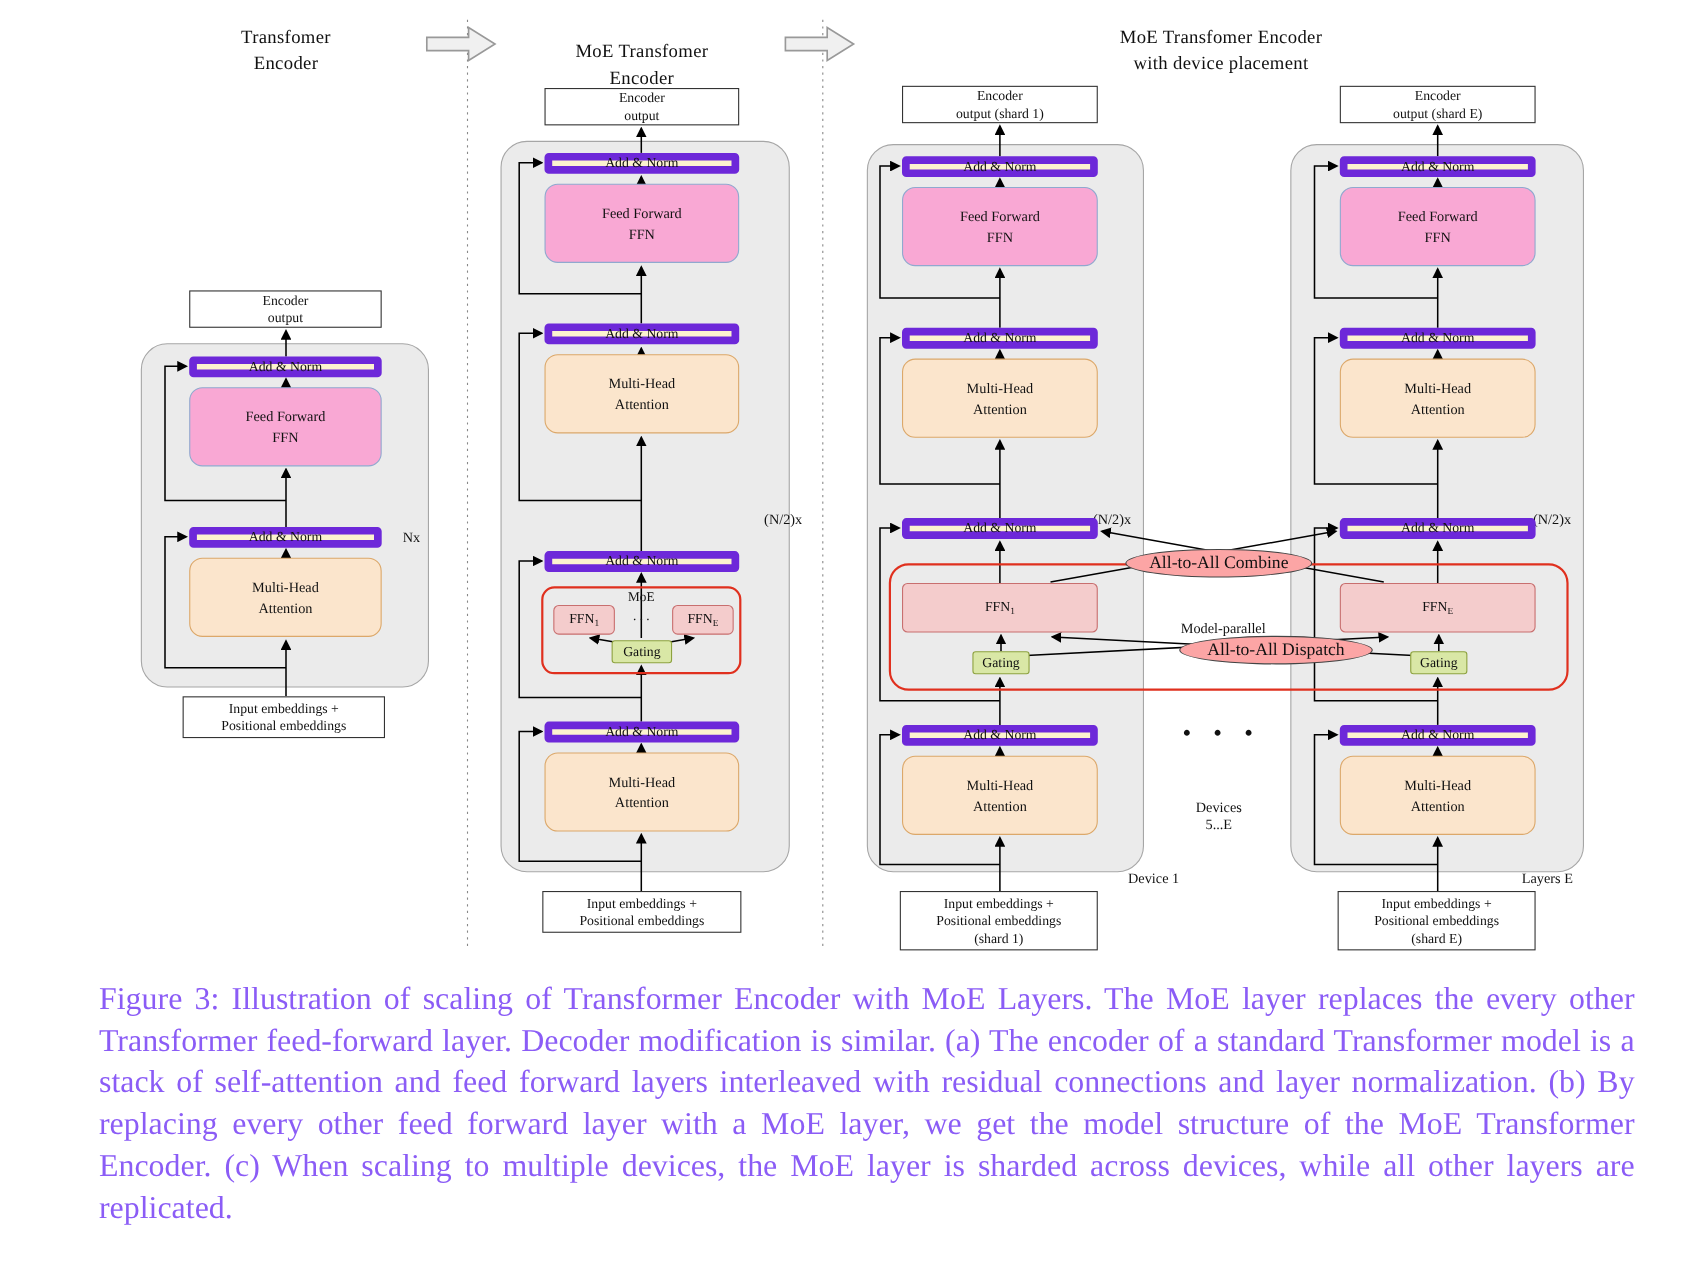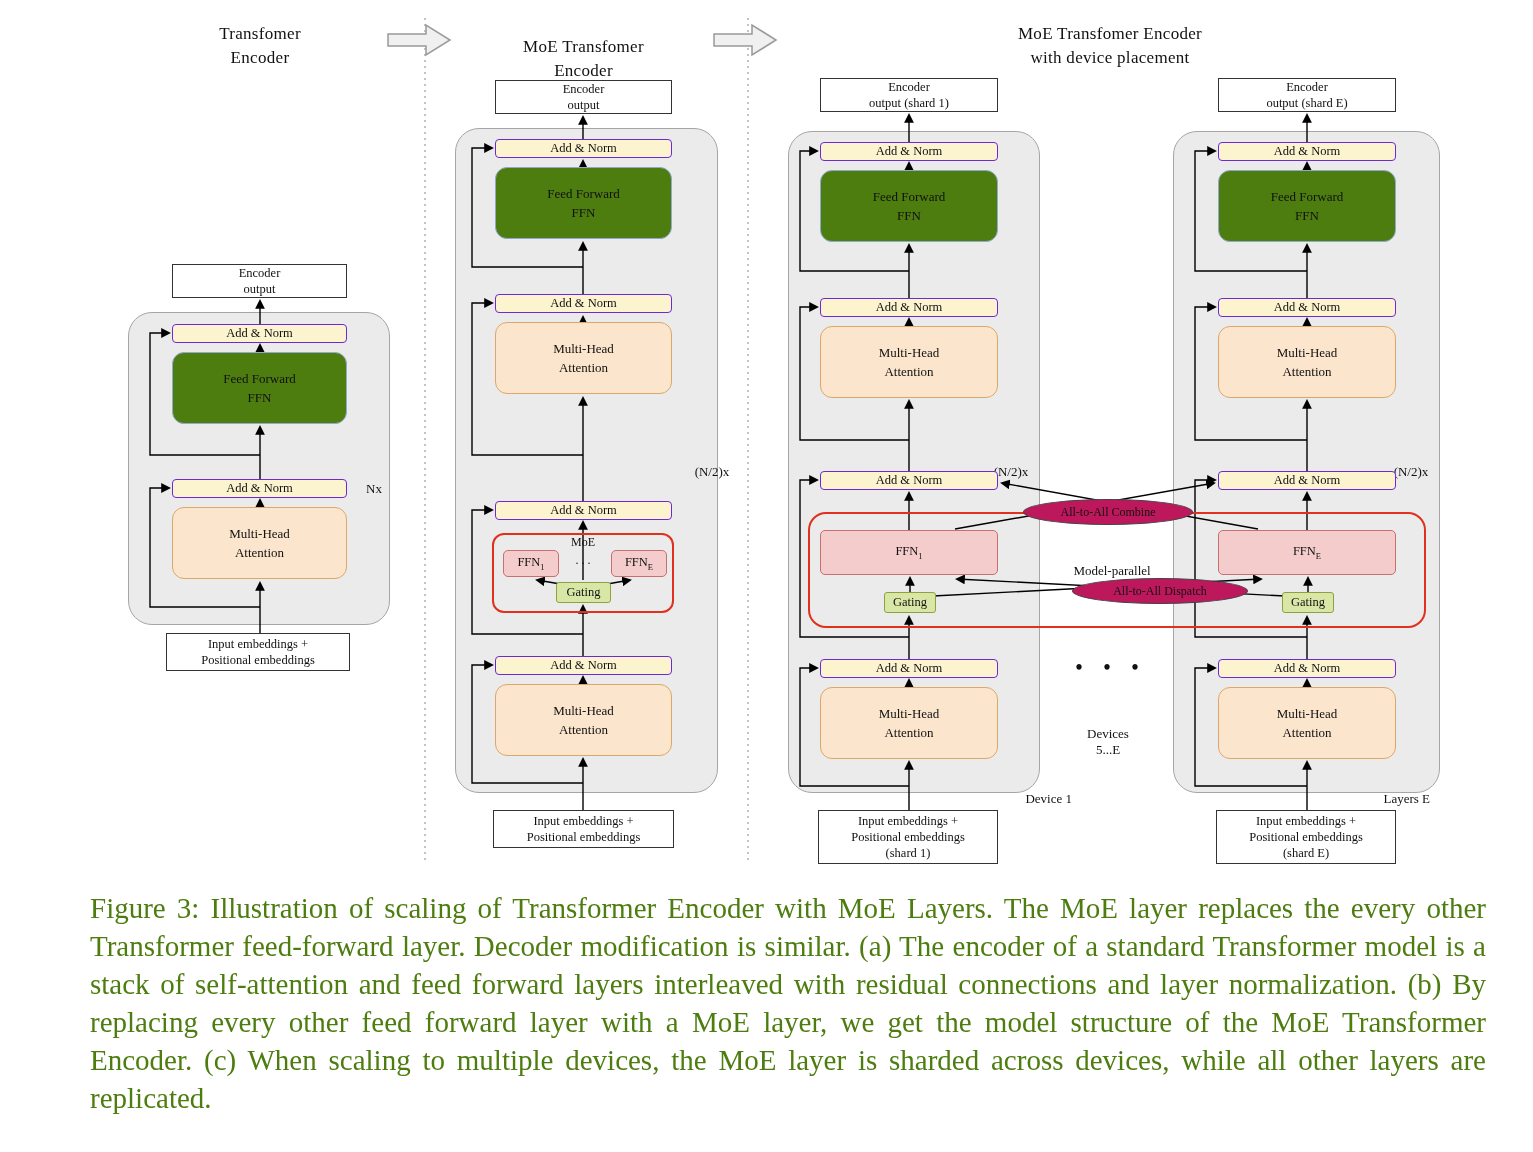--- a/index.html
+++ b/index.html
@@ -4,31 +4,31 @@
 <style>
   * { margin:0; padding:0; box-sizing:border-box; }
   html,body { background:#fff; }
   #page { position:relative; width:1533px; height:1152px; background:#fff;
           font-family:"DejaVu Sans Mono", monospace; overflow:hidden; }
   .box { position:absolute; display:flex; align-items:center; justify-content:center;
          text-align:center; white-space:pre-line; color:#111;font-family:Liberation Serif, serif; }
   .title   { font-size:17px; line-height:1.4; letter-spacing:0.3px; }
   .outbox  { background:#fff; border:1.4px solid #333; font-size:12.5px; line-height:1.3; }
   .container { position:absolute; background:#ebebeb; border:1px solid #a6a6a6; border-radius:24px; }
-  .addnorm { background:#fcf3cf; border:1px solid #6d28d9; border-radius:4px; font-size:12.5px; }
-  .ffnbox  { background:#4d7c0f; border:1px solid #90a9cf; border-radius:12px; font-size:13px; line-height:1.5; }
+  .addnorm { background:#fcf3cf; border:7px solid #6d28d9; border-radius:4px; font-size:12.5px; }
+  .ffnbox  { background:#f9a8d4; border:1px solid #90a9cf; border-radius:12px; font-size:13px; line-height:1.5; }
   .mhabox  { background:#fbe5cc; border:1px solid #dca86a; border-radius:12px; font-size:13px; line-height:1.5; }
   .expert  { background:#f4cccc; border:1px solid #c86f6f; border-radius:5px; font-size:12.5px; }
   .gatebox { background:#d9e7a6; border:1px solid #8da23f; border-radius:3px; font-size:12.5px; }
   .redline { position:absolute; border:2.5px solid #e0301e; border-radius:14px; background:transparent; }
-  .ellipse { background:#be185d; border:1px solid #444; border-radius:50%; font-size:12px; }
+  .ellipse { background:#fca5a5; border:1px solid #444; border-radius:50%; font-size:16px; }
   .plain   { font-size:13px;margin-top:25px; }
   .dots3   { font-size:20px; font-weight:bold; word-spacing:12px; letter-spacing:2px; }
   .caption { position:absolute; font-family:"Liberation Serif", serif; font-size:29px;
-             line-height:1.31; text-align:justify; color:#4d7c0f; }
+             line-height:1.31; text-align:justify; color:#8b5cf6; }
   sub { font-size:0.68em; }
   svg.wires { position:absolute; left:0; top:0; pointer-events:none; }
 </style>
 </head>
 <body>
 
 <div id="page">
 
   <div class="container" style="left:128px;top:312px;width:262px;height:313px"></div>
   <div class="container" style="left:455px;top:128px;width:263px;height:665px"></div>

